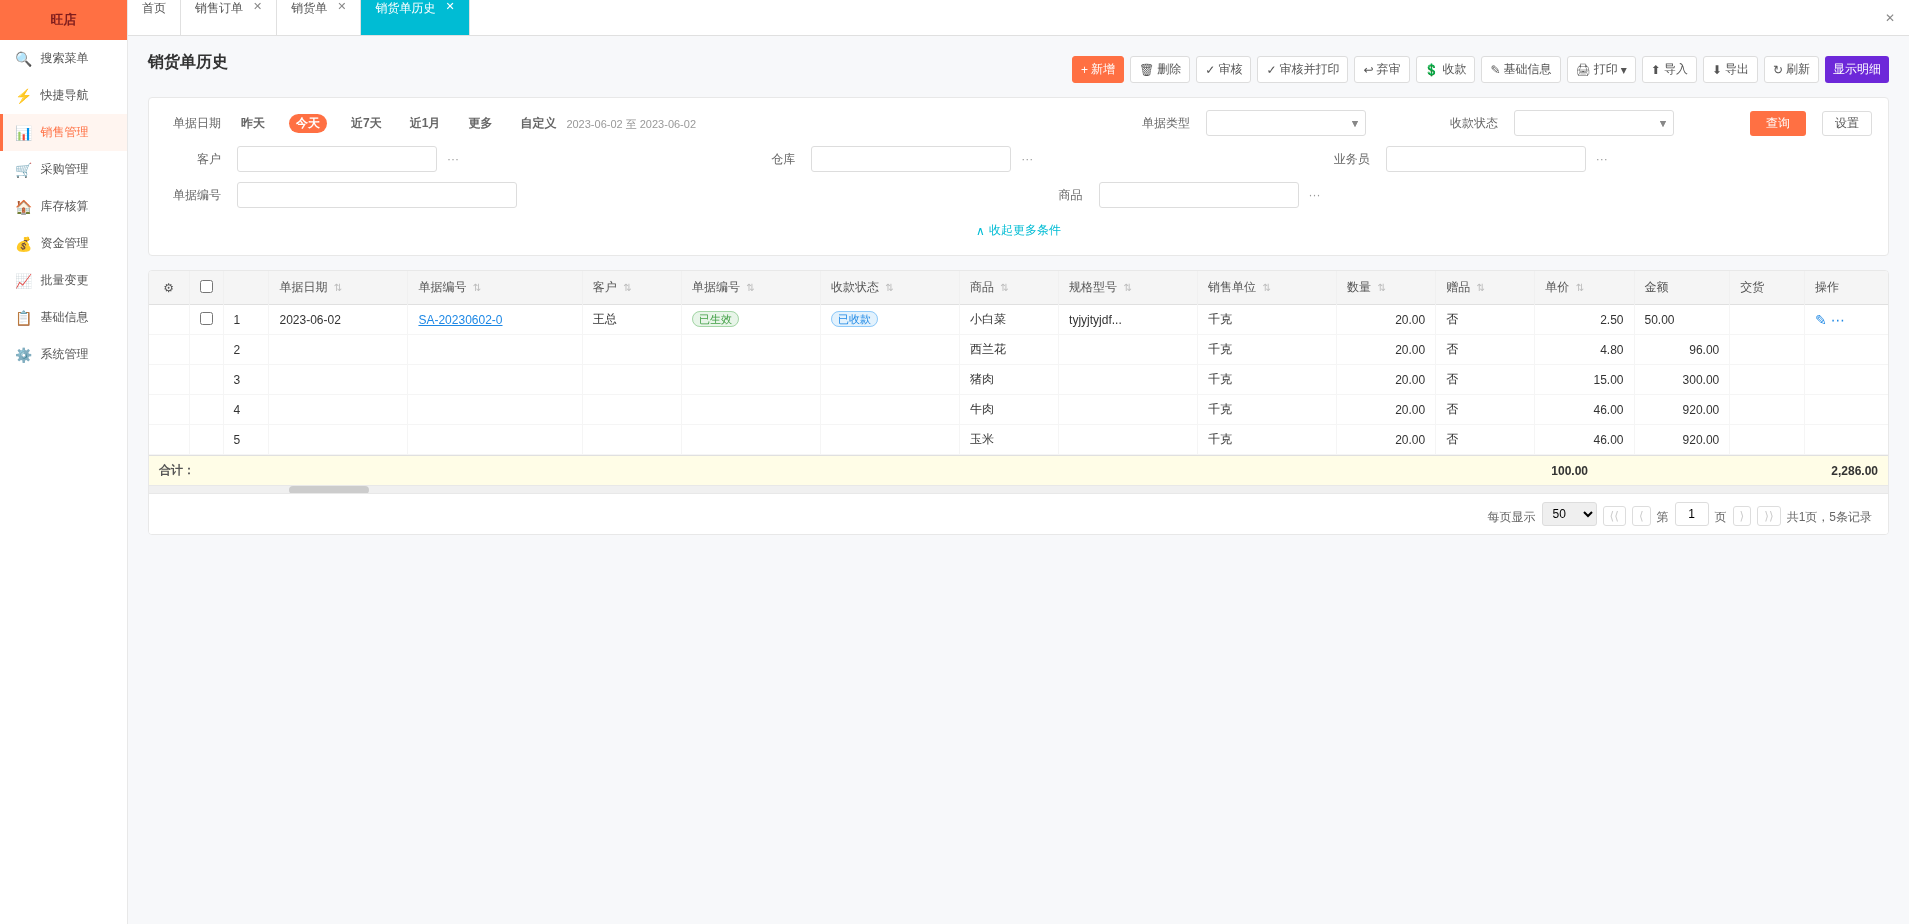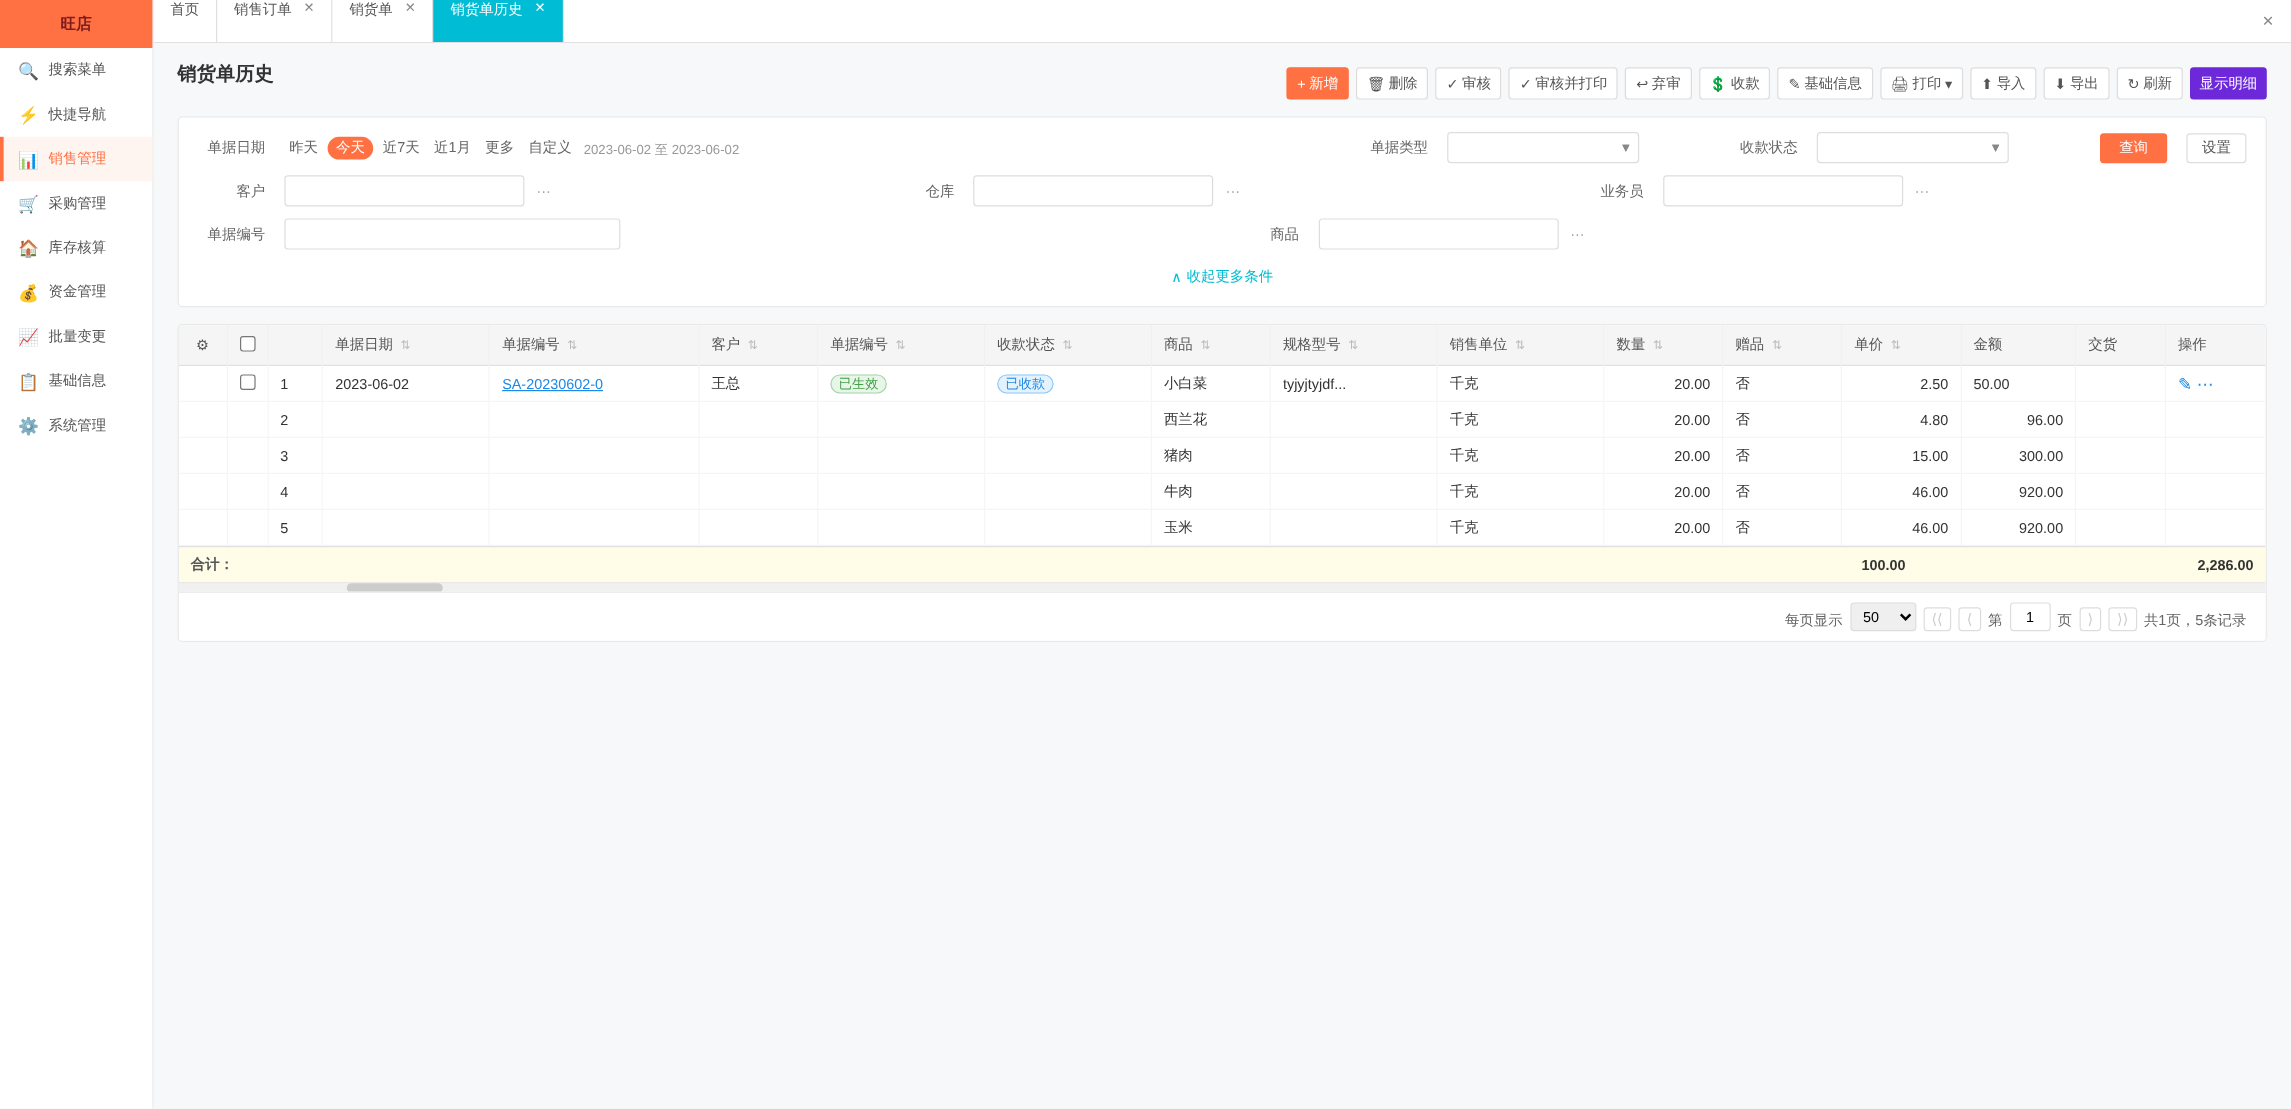--- a/index.html
+++ b/index.html
@@ -132,21 +132,22 @@
       border-radius: 3px;
       padding: 3px 8px;
       height: 26px;
       width: 200px;
       color: #333;
       background: #fff;
     }
     .date-shortcuts {
       display: flex;
       align-items: flex-end;
-      gap: 4px;
+      gap: 20px;
+      font-weight: bold;
     }
     .date-shortcut {
       color: #666;
       cursor: pointer;
       padding: 1px 4px;
       border-radius: 2px;
       font-size: 12px;
     }
     .date-shortcut.active { background: #ff7043; color: #fff; border-radius: 10px; padding: 1px 7px; }
     .date-range { color: #999; font-size: 11px; margin-top: 2px; }

